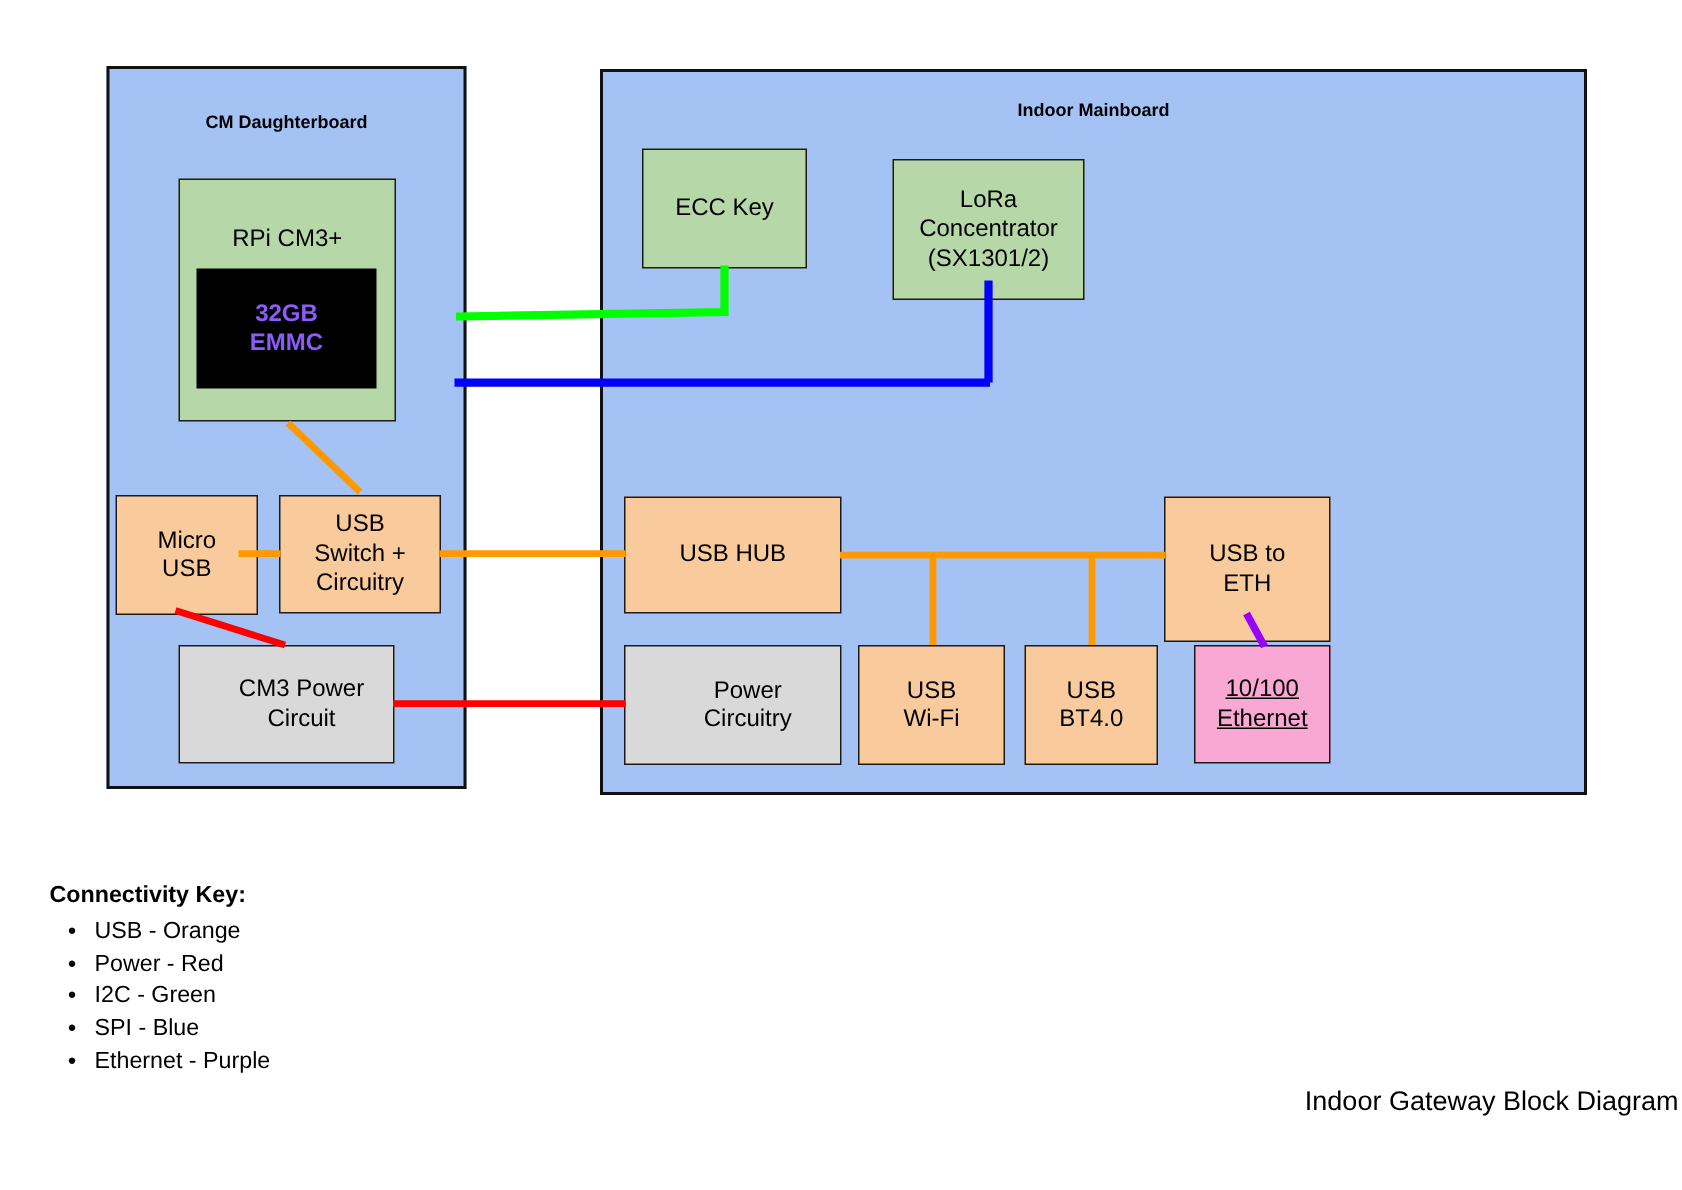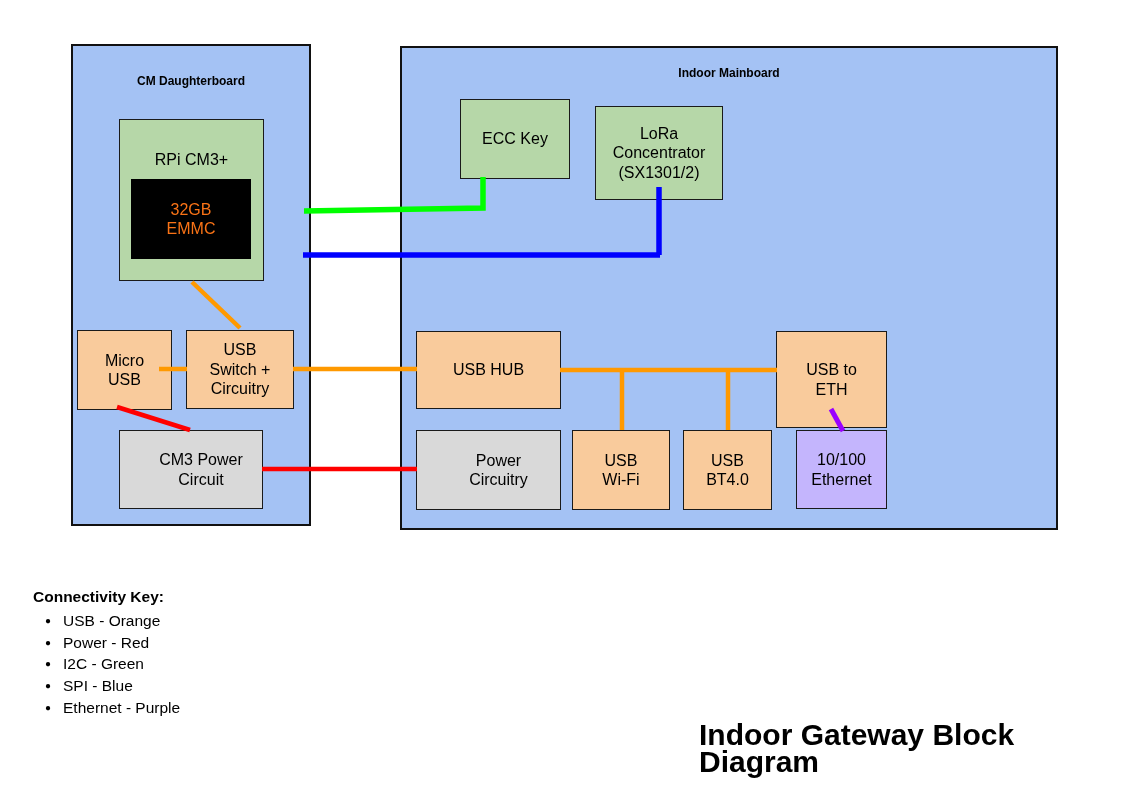--- a/index.html
+++ b/index.html
@@ -42,22 +42,22 @@
     z-index: 3;
   }
   .block-label {
     white-space: pre-line;
     font-size: 16px;
     line-height: 19.5px;
   }
   .green-block  { background: #b6d7a8; }
   .orange-block { background: #f9cb9c; }
   .gray-block   { background: #d9d9d9; padding-left: 20px; }
-  .pink-block   { background: #c4b5fd; }
-  .black-block  { background: #000000; color: #f97316; border: none; }
+  .pink-block   { background: #f9a8d4; text-decoration: underline; }
+  .black-block  { background: #000000; color: #8b5cf6; border: none; font-weight: bold; }
   .block.top-label { align-items: flex-start; }
   .block.top-label .block-label { margin-top: 30px; }
 
   #connections-svg {
     position: absolute;
     left: 0; top: 0;
     width: 1121px;
     height: 793px;
     z-index: 4;
     pointer-events: none;
@@ -90,23 +90,23 @@
     padding-left: 12px;
     box-sizing: border-box;
     font-size: 10px;
     line-height: 1;
   }
   .diagram-title {
     position: absolute;
     left: 699px;
     top: 721px;
     width: 420px;
-    text-align: left;
-    font-weight: bold;
-    font-size: 30px;
+    text-align: right;
+    font-weight: normal;
+    font-size: 18px;
     line-height: 27px;
     z-index: 2;
   }
 </style>
 </head>
 <body>
 
 <div id="canvas">
 
   <div class="panel" style="left:71px; top:44px; width:240px; height:482px;"></div>
@@ -129,21 +129,21 @@
   <div class="block orange-block" style="left:186px; top:330px; width:108px; height:79px;">
     <span class="block-label">USB
 Switch +
 Circuitry</span>
   </div>
   <div class="block gray-block" style="left:119px; top:430px; width:144px; height:79px;">
     <span class="block-label">CM3 Power
 Circuit</span>
   </div>
 
-  <div class="block green-block" style="left:428px; top:99px; width:110px; height:80px;margin-left:32px;">
+  <div class="block green-block" style="left:428px; top:99px; width:110px; height:80px;">
     <span class="block-label">ECC Key</span>
   </div>
   <div class="block green-block" style="left:595px; top:106px; width:128px; height:94px;">
     <span class="block-label">LoRa
 Concentrator
 (SX1301/2)</span>
   </div>
   <div class="block orange-block" style="left:416px; top:331px; width:145px; height:78px;">
     <span class="block-label">USB HUB</span>
   </div>

